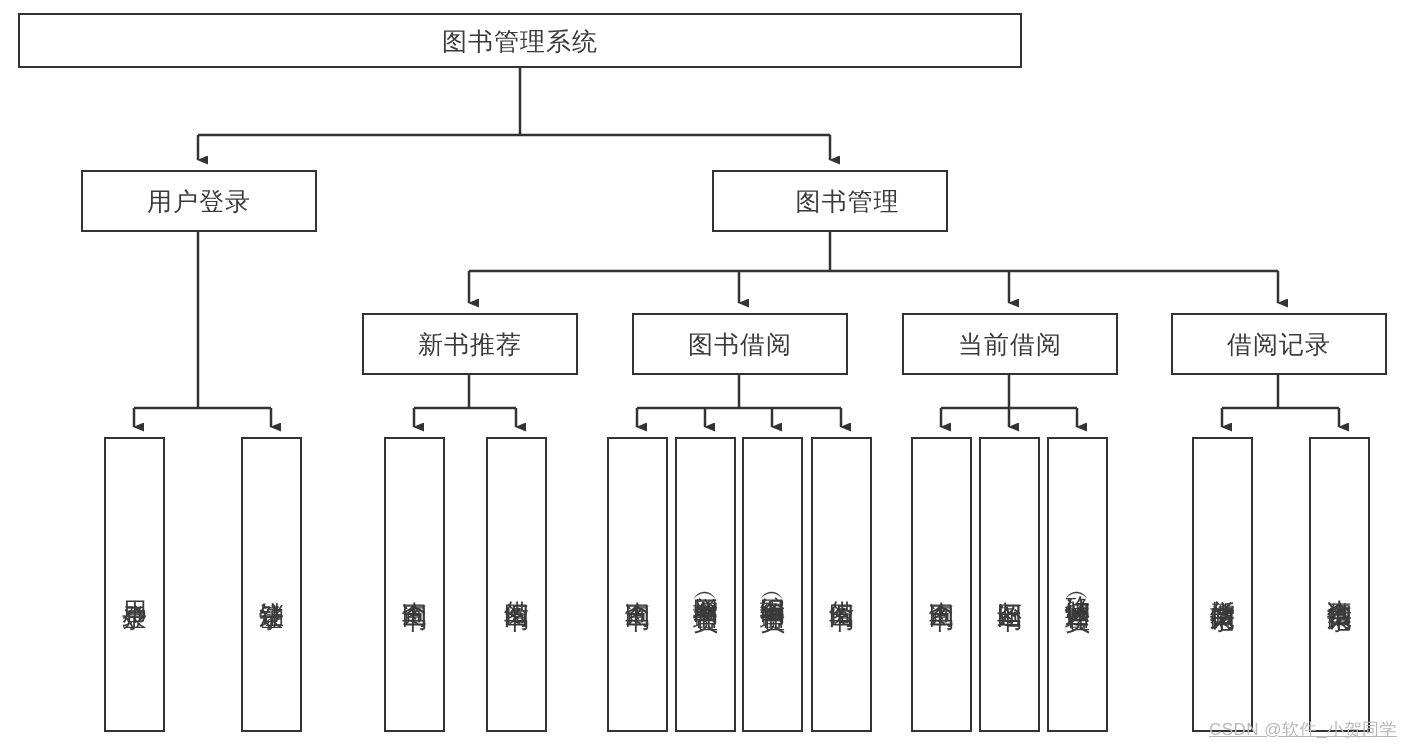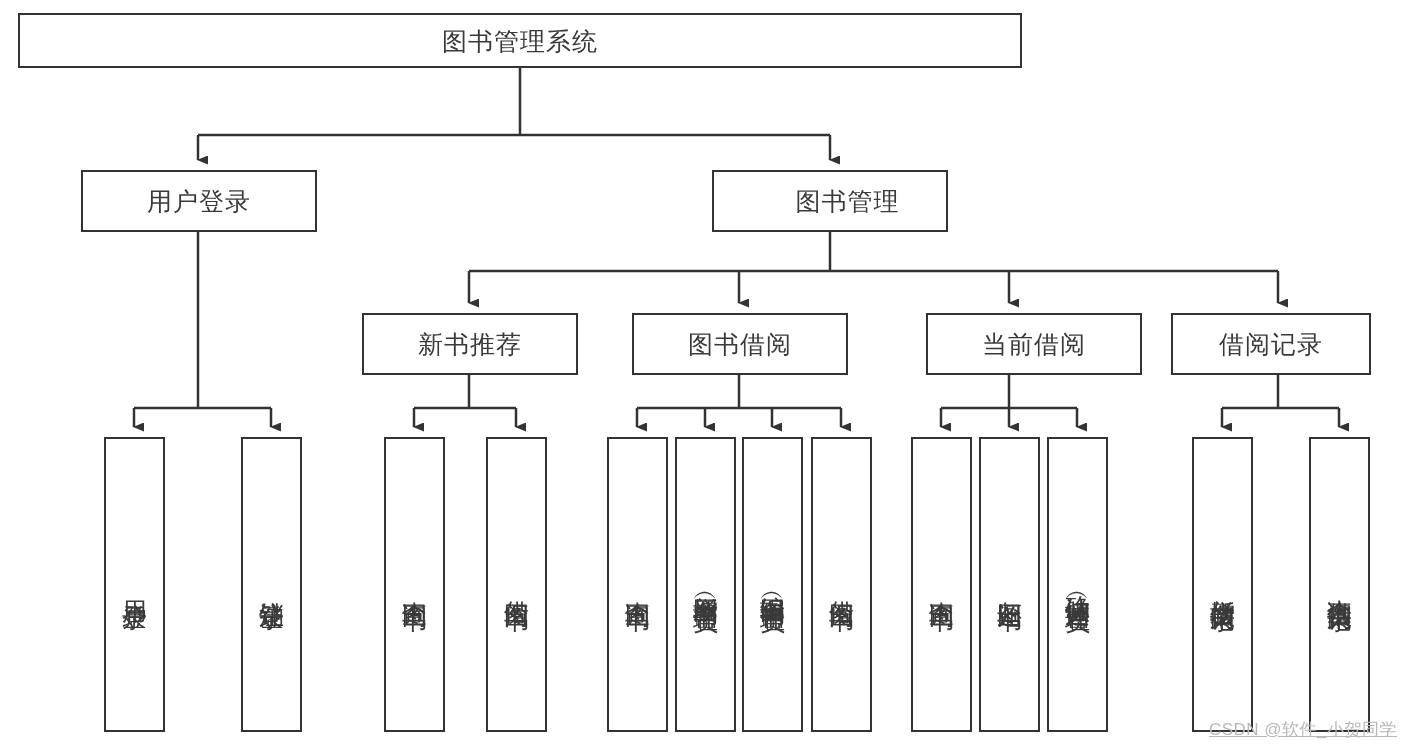--- a/index.html
+++ b/index.html
@@ -129,24 +129,24 @@
   <div class="node horiz" style="left:712px; top:170px; width:236px; height:62px;padding-left:35px;">
     <span>图书管理</span>
   </div>
 
   <div class="node horiz" style="left:632px; top:313px; width:216px; height:62px;">
     <span>图书借阅</span>
   </div>
   <div class="node horiz" style="left:362px; top:313px; width:216px; height:62px;">
     <span>新书推荐</span>
   </div>
-  <div class="node horiz" style="left:902px; top:313px; width:216px; height:62px;margin-left:24px;">
+  <div class="node horiz" style="left:902px; top:313px; width:216px; height:62px;">
     <span>当前借阅</span>
   </div>
-  <div class="node horiz" style="left:1171px; top:313px; width:200px; height:62px;">
+  <div class="node horiz" style="left:1171px; top:313px; width:216px; height:62px;">
     <span>借阅记录</span>
   </div>
 
   <div class="node vert" style="left:104px; top:437px; width:61px; height:295px;">
     <span class="vtext">用户登录</span>
   </div>
   <div class="node vert" style="left:241px; top:437px; width:61px; height:295px;">
     <span class="vtext">注销登录</span>
   </div>
 

